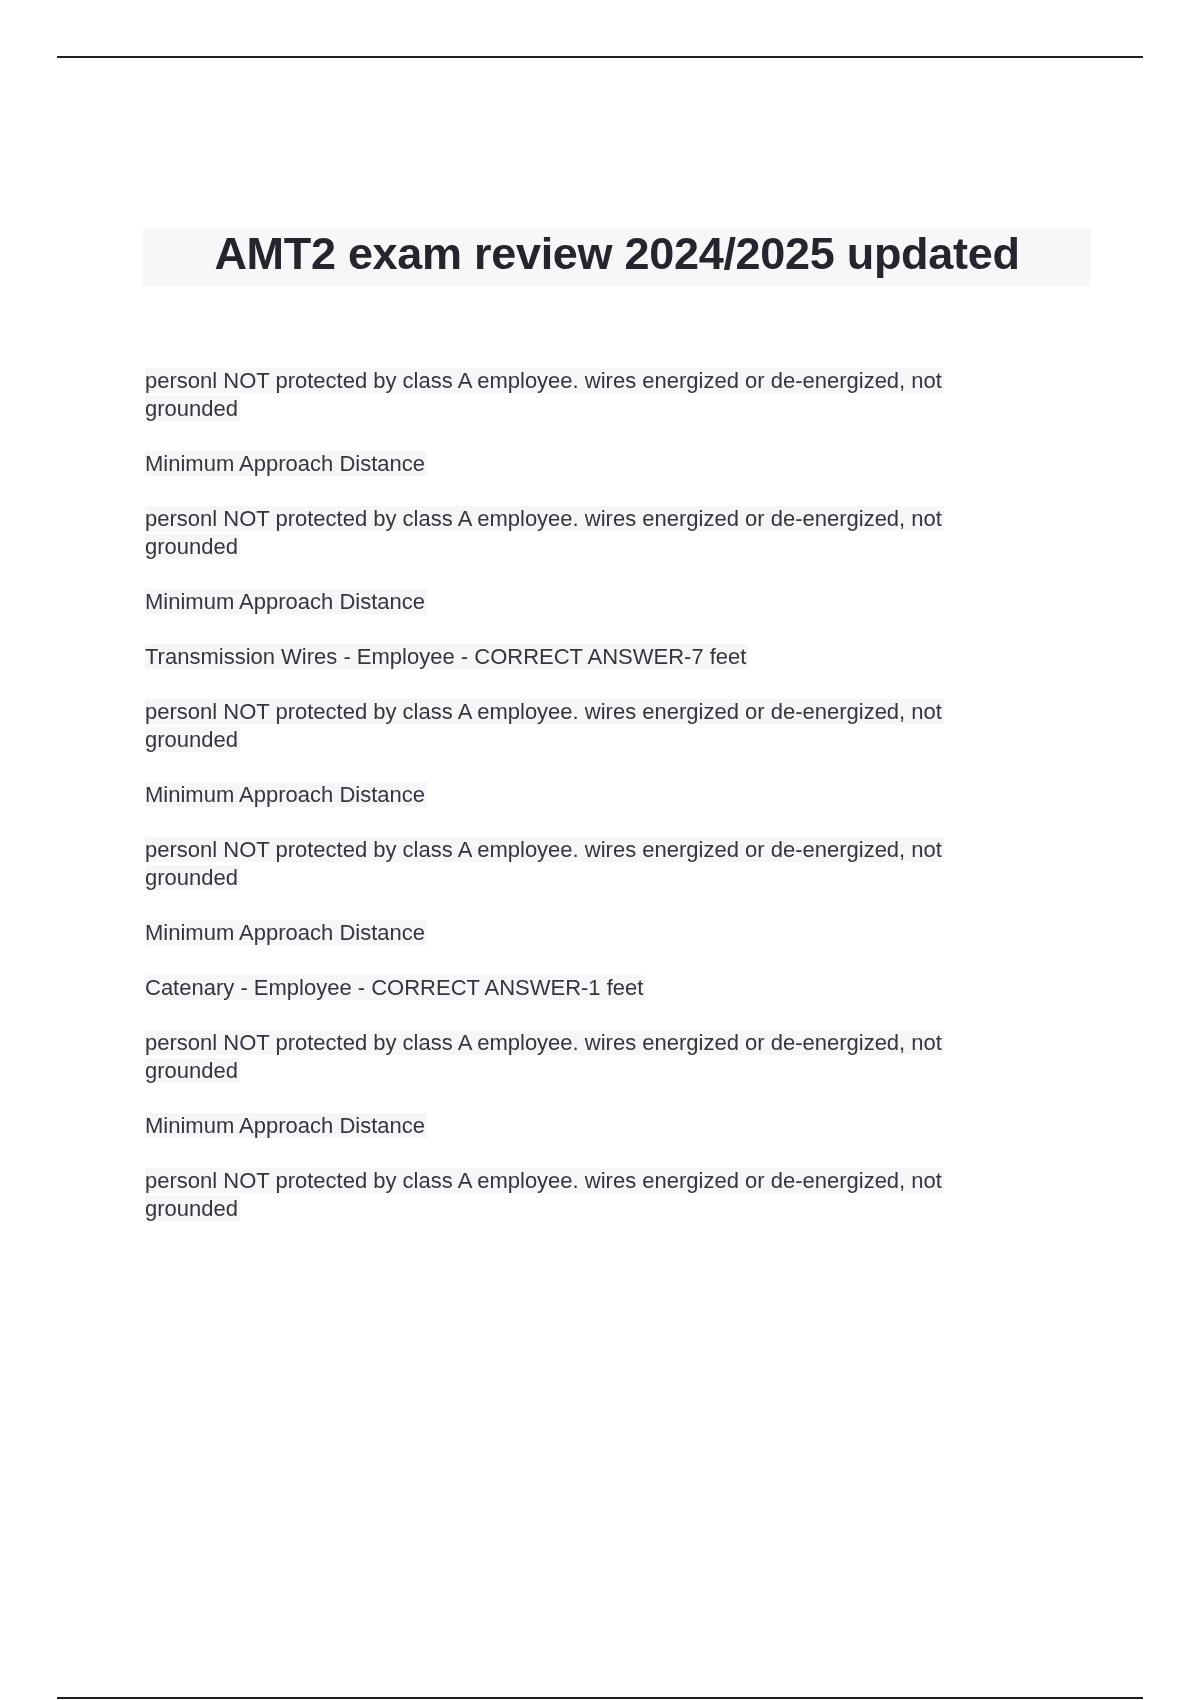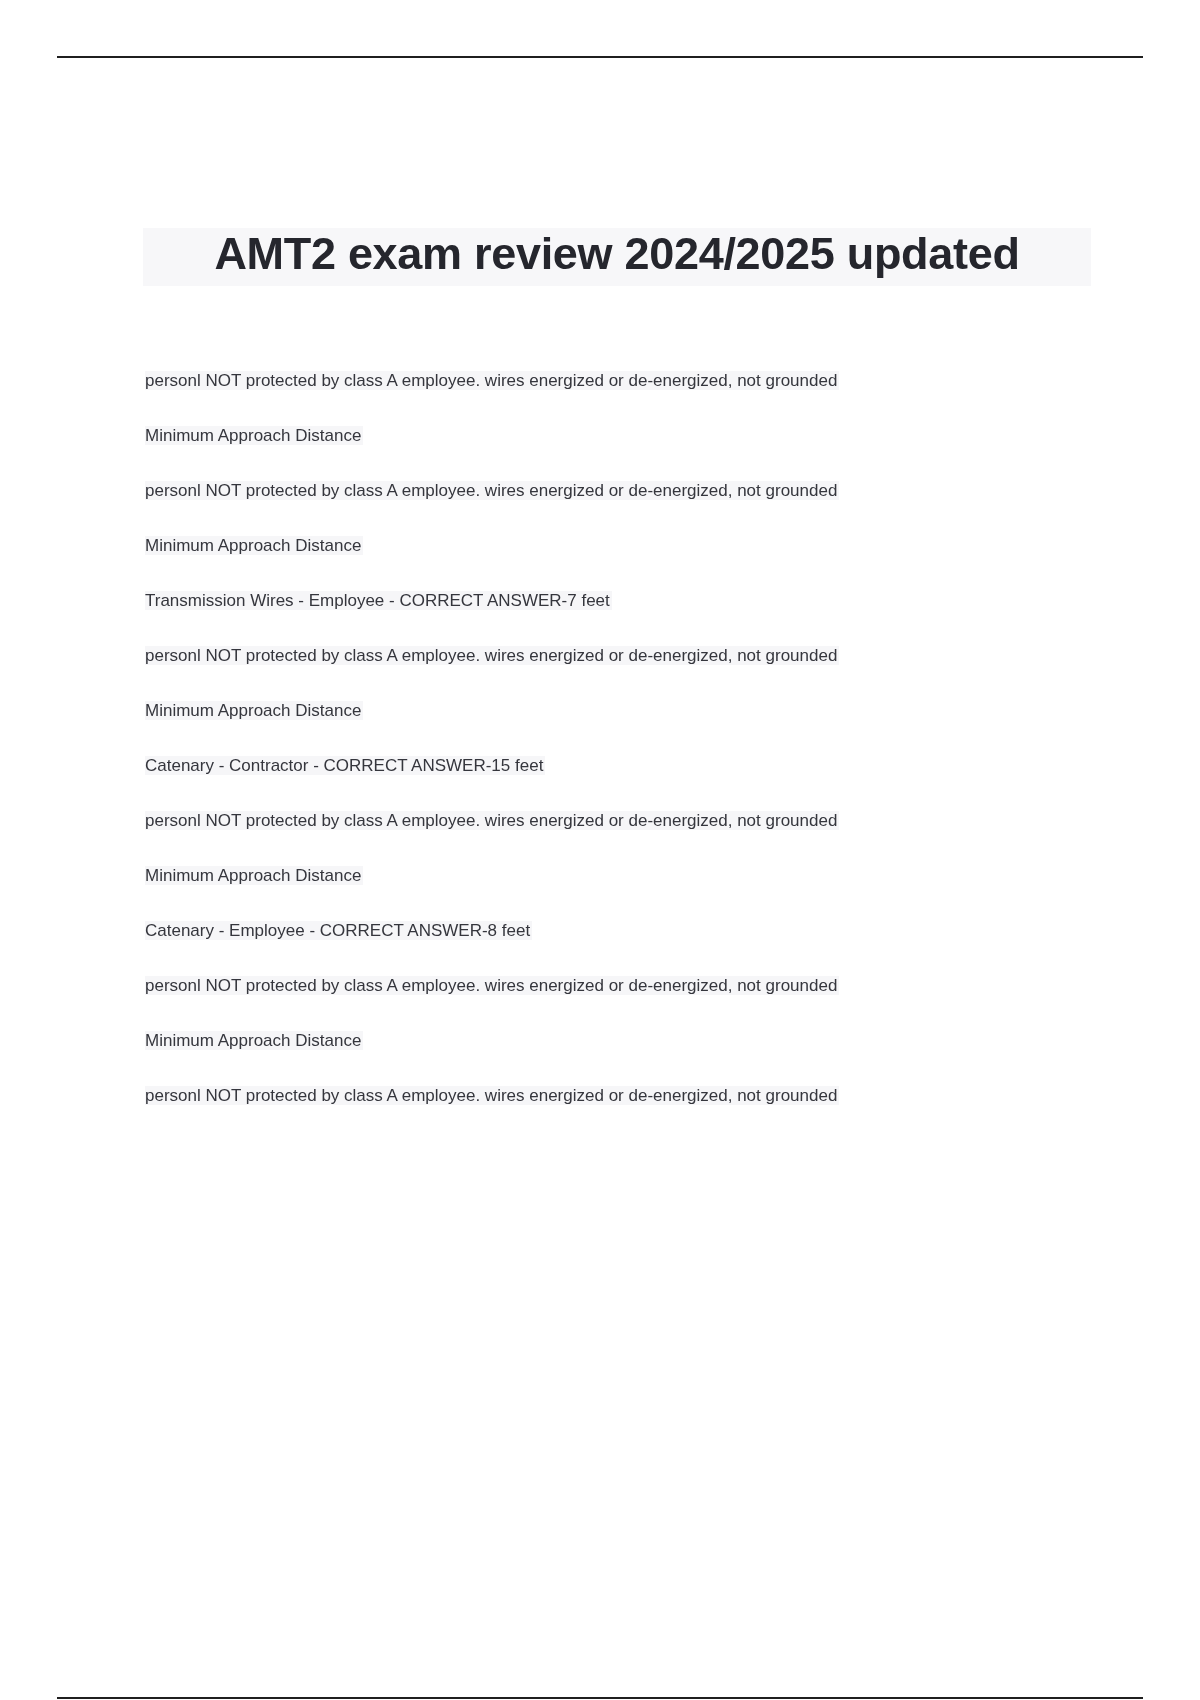--- a/index.html
+++ b/index.html
@@ -44,21 +44,21 @@
       margin: 0;
     }
 
     .content {
       position: absolute;
       left: 145px;
       top: 367px;
       width: 890px;
     }
     .para {
-      font-size: 17px;
+      font-size: 22px;
       line-height: 28px;
       margin: 0 0 27px 0;
       color: #35363d;
     }
     .para .hl {
       background: #f6f6f8;
       box-decoration-break: clone;
       -webkit-box-decoration-break: clone;
       padding: 0 2px 0 0;
     }
@@ -76,25 +76,24 @@
 <div class="content">
   <p class="para note"><span class="hl">personl NOT protected by class A employee. wires energized or de-energized, not grounded</span></p>
   <p class="para"><span class="hl">Minimum Approach Distance</span></p>
 
   <p class="para note"><span class="hl">personl NOT protected by class A employee. wires energized or de-energized, not grounded</span></p>
   <p class="para"><span class="hl">Minimum Approach Distance</span></p>
   <p class="para"><span class="hl">Transmission Wires - Employee - CORRECT ANSWER-7 feet</span></p>
 
   <p class="para note"><span class="hl">personl NOT protected by class A employee. wires energized or de-energized, not grounded</span></p>
   <p class="para"><span class="hl">Minimum Approach Distance</span></p>
-  <p class="para"><span class="hl">Catenary - Contractor - CORRECT ANSWER-15 feet</span></p>
 
   <p class="para note"><span class="hl">personl NOT protected by class A employee. wires energized or de-energized, not grounded</span></p>
   <p class="para"><span class="hl">Minimum Approach Distance</span></p>
-  <p class="para"><span class="hl">Catenary - Employee - CORRECT ANSWER-8 feet</span></p>
+  <p class="para"><span class="hl">Catenary - Employee - CORRECT ANSWER-1 feet</span></p>
 
   <p class="para note"><span class="hl">personl NOT protected by class A employee. wires energized or de-energized, not grounded</span></p>
   <p class="para"><span class="hl">Minimum Approach Distance</span></p>
 
   <p class="para note"><span class="hl">personl NOT protected by class A employee. wires energized or de-energized, not grounded</span></p>
 </div>
 
 <div class="rule bottom"></div>
 
 </body></html>

